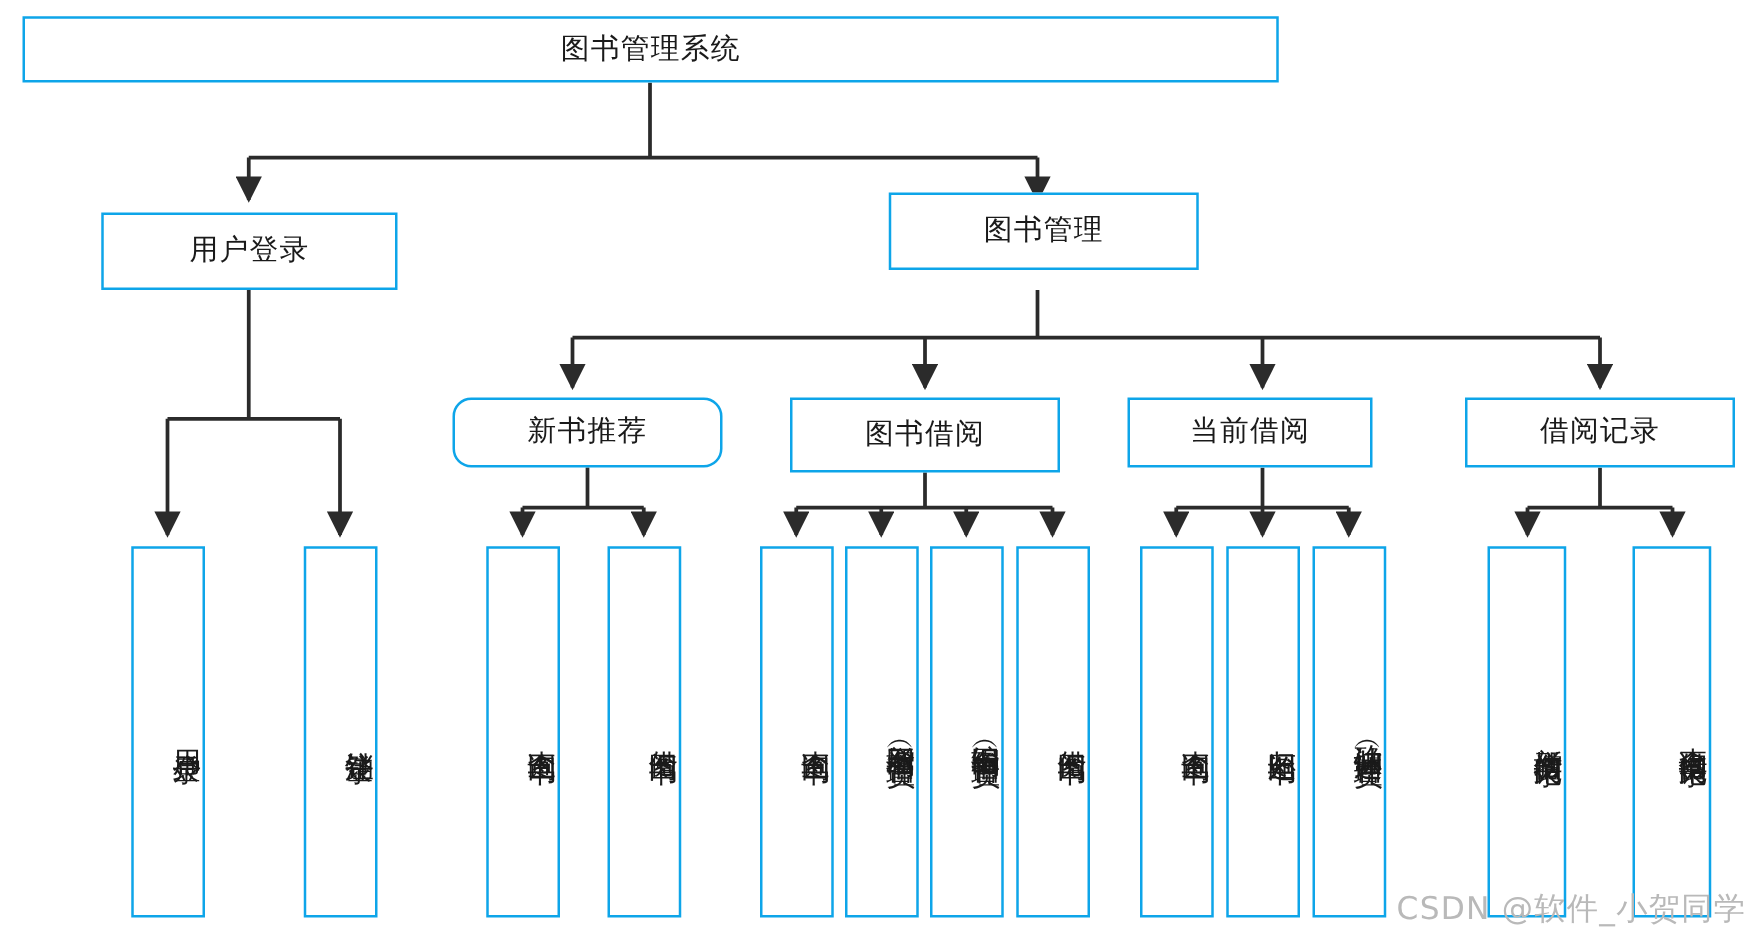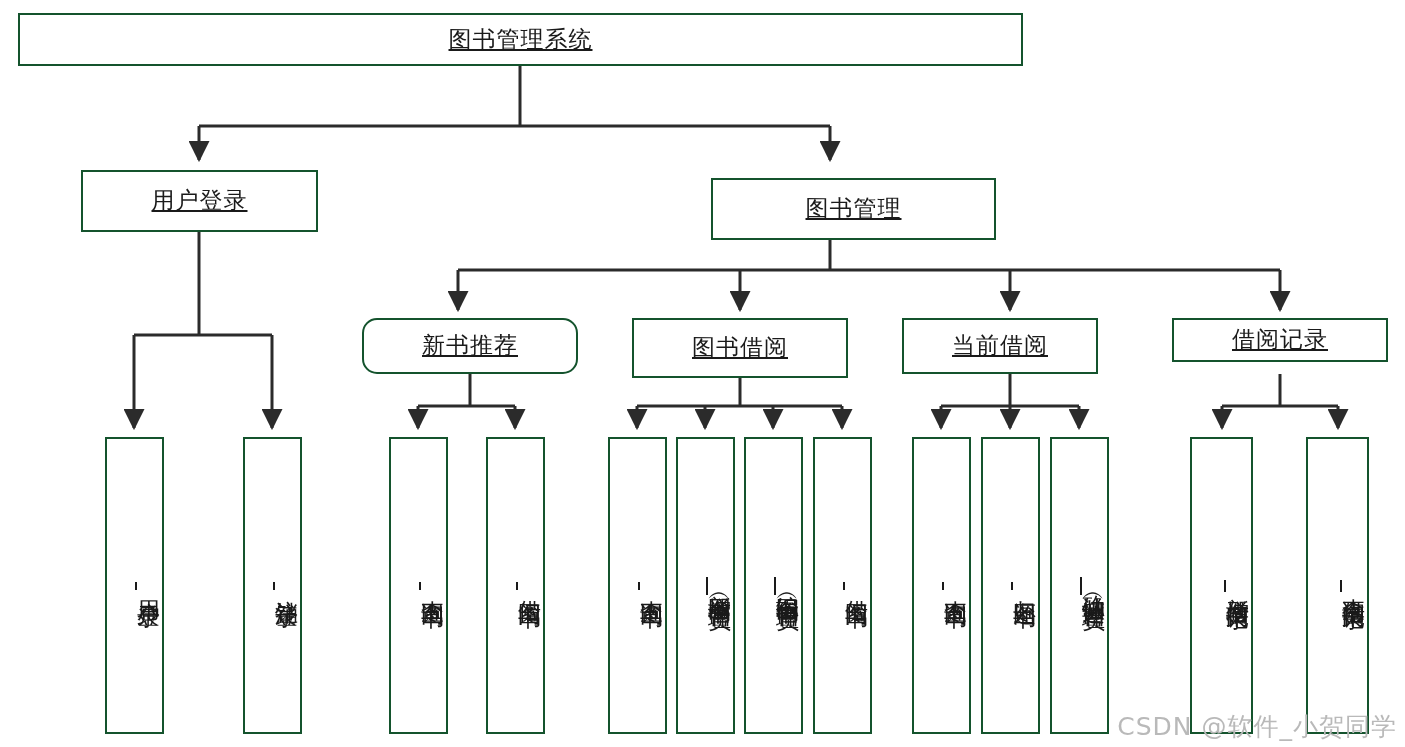--- a/index.html
+++ b/index.html
@@ -22,28 +22,27 @@
     position: absolute;
     left: 0;
     top: 0;
     width: 1405px;
     height: 747px;
     pointer-events: none;
   }
   .node {
     position: absolute;
     box-sizing: border-box;
-    border: 2px solid #14532d;
+    border: 2px solid #0ea5e9;
     background: #ffffff;
     display: flex;
     align-items: center;
     justify-content: center;
     color: #1a1a1a;
     text-align: center;
-    text-decoration: underline;
   }
   .node.horizontal {
     font-size: 23px;
     letter-spacing: 1px;
     line-height: 1.2;
   }
   .node.vertical {
     writing-mode: vertical-rl;
     text-orientation: upright;
     font-size: 23px;
@@ -141,37 +140,37 @@
   </svg>
 
   <div class="node horizontal" style="left:18px; top:13px; width:1005px; height:53px;">
     <span class="node-label">图书管理系统</span>
   </div>
 
   <div class="node horizontal" style="left:81px; top:170px; width:237px; height:62px;">
     <span class="node-label">用户登录</span>
   </div>
 
-  <div class="node horizontal" style="left:711px; top:178px; width:285px; height:62px;text-align:center;">
+  <div class="node horizontal" style="left:711px; top:154px; width:248px; height:62px;text-align:center;">
     <span class="node-label">图书管理</span>
   </div>
 
   <div class="node horizontal" style="left:362px; top:318px; width:216px; height:56px;border-radius:15px;">
     <span class="node-label">新书推荐</span>
   </div>
 
   <div class="node horizontal" style="left:632px; top:318px; width:216px; height:60px;">
     <span class="node-label">图书借阅</span>
   </div>
 
   <div class="node horizontal" style="left:902px; top:318px; width:196px; height:56px;">
     <span class="node-label">当前借阅</span>
   </div>
 
-  <div class="node horizontal" style="left:1172px; top:318px; width:216px; height:44px;">
+  <div class="node horizontal" style="left:1172px; top:318px; width:216px; height:56px;">
     <span class="node-label">借阅记录</span>
   </div>
 
   <div class="node vertical" style="left:105px; top:437px; width:59px; height:297px;">
     <span class="node-label">用户登录</span>
   </div>
 
   <div class="node vertical" style="left:243px; top:437px; width:59px; height:297px;">
     <span class="node-label">注销登录</span>
   </div>

